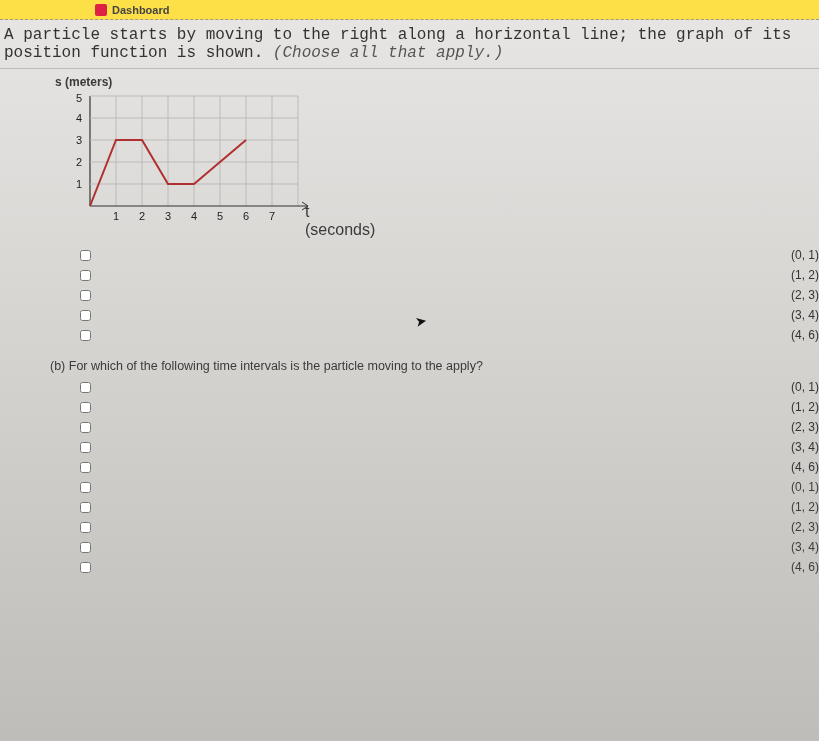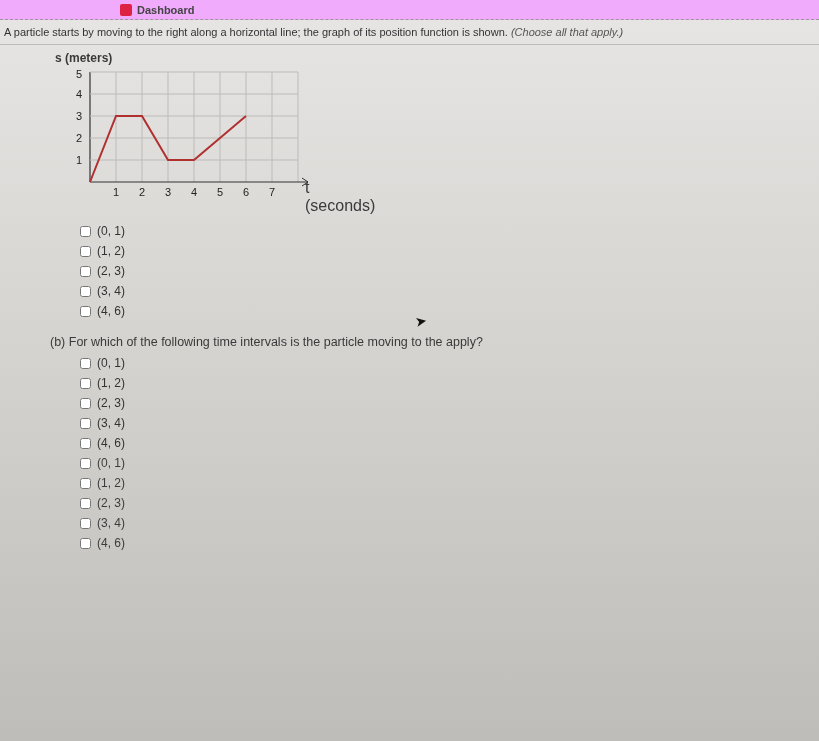--- a/index.html
+++ b/index.html
@@ -7,53 +7,54 @@
     font-family: Arial, Helvetica, sans-serif;
     background: linear-gradient(180deg, #e8e6e4 0%, #d8d6d3 40%, #bfbdb9 100%);
     width: 819px;
     height: 741px;
     overflow: hidden;
     color: #3a3a3a;
     position: relative;
   }
   .tab-bar {
     height: 20px;
-    background: #f0abfc;
+    background: #fde047;
     border-bottom: 1px dashed #999;
     display: flex;
     align-items: center;
-    padding-left: 120px;
+    padding-left: 95px;
     font-size: 11px;
     font-weight: bold;
     color: #444;
   }
   .tab-icon {
     width: 12px; height: 12px;
     background: #d24; border-radius: 2px;
     margin-right: 5px;
     display: inline-block;
   }
   .prompt {
-    font-size: 11px;
+    font-size: 16px;
     padding: 6px 8px 6px 4px;
     border-bottom: 1px solid #bbb;
     color: #333;
+    font-family: Liberation Mono, monospace;
   }
   .italic { font-style: italic; color: #555; }
   .content { padding: 6px 0 0 50px; font-size: 12.5px; }
   .axis-label-y { font-weight: bold; font-size: 12px; margin-left: 5px; margin-bottom: 2px; }
   .chart-wrap { position: relative; width: 320px; height: 150px; margin-bottom: 4px; }
   .chart-svg { position: absolute; left: 0; top: 0; }
   .axis-label-x { position: absolute; left: 255px; top: 112px; font-size: 16px; }
   .question { margin: 14px 0 4px 0; font-size: 12.5px; }
   .question.first { margin-top: 8px; }
   .options { padding-left: 30px; }
   .opt-row {
     display: flex; align-items: center;
-    font-size: 12px; line-height: 20px; color: #333;
+    font-size: 12px; line-height: 20px; color: #333; justify-content: space-between;
   }
   .opt-row input[type=checkbox] {
     width: 11px; height: 11px; margin-right: 6px;
     accent-color: #888;
   }
   .cursor {
     position: absolute; left: 415px; top: 313px;
     font-size: 14px; color: #111; transform: rotate(-10deg);
     pointer-events: none;
   }

